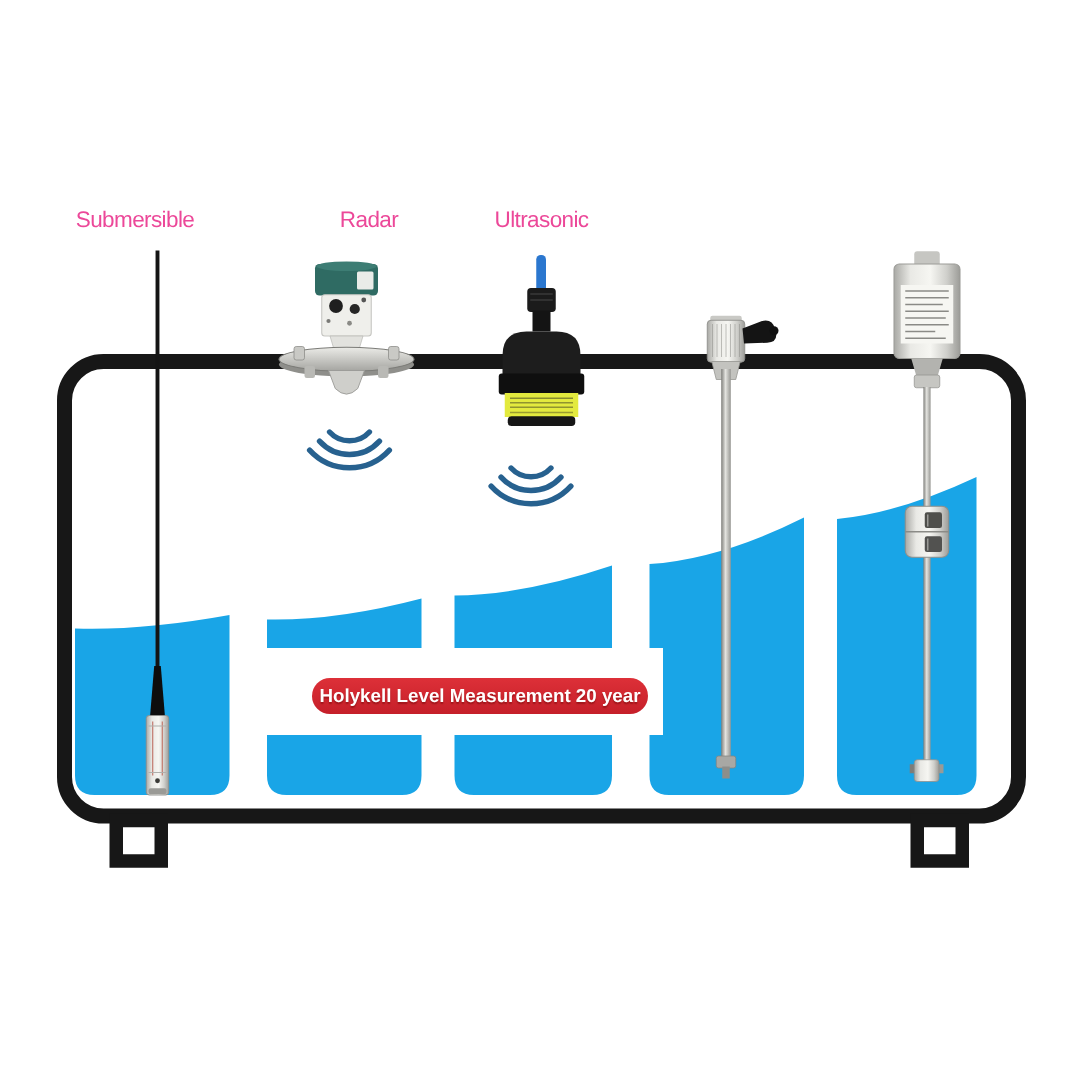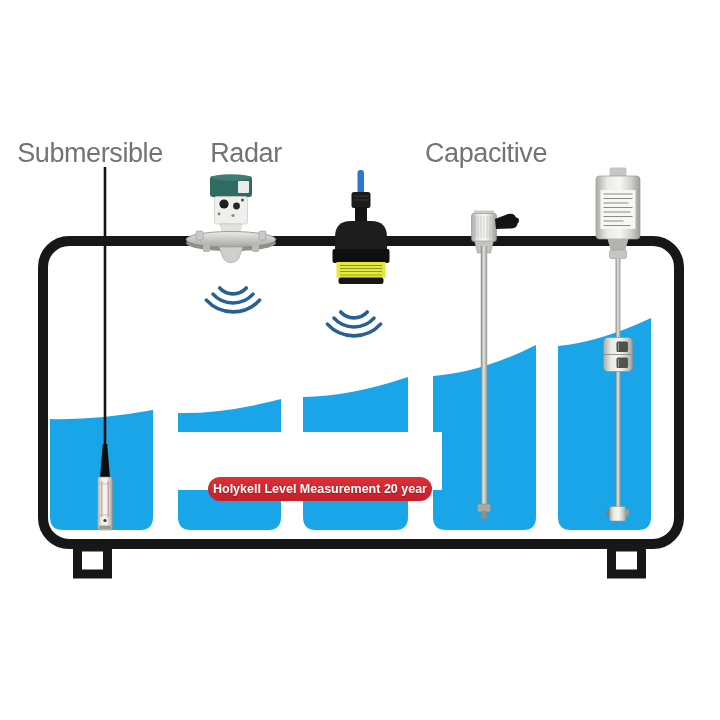--- a/index.html
+++ b/index.html
@@ -3,32 +3,31 @@
 <meta charset="utf-8">
 <style>
   html,body { margin:0; padding:0; background:#ffffff; }
   #stage {
     position:relative; width:720px; height:720px; background:#ffffff;
     font-family:"Liberation Sans", sans-serif; overflow:hidden;
   }
   #diagram-svg { position:absolute; left:0; top:0; }
   .sensor-label {
     position:absolute; top:138px; transform:translateX(-50%);
-    font-size:27px; font-weight:500; letter-spacing:-0.4px;
-    color:#737373; white-space:nowrap;
+    font-size:15px; font-weight:500; letter-spacing:-0.4px;
+    color:#ec4899; white-space:nowrap;
   }
   #brand-banner {
     position:absolute; left:208px; top:452px; width:224px; height:24px;
     border-radius:12px;
     background:linear-gradient(#dd3038,#c51f29);
     color:#ffffff; font-size:12.5px; font-weight:bold;
     display:flex; align-items:center; justify-content:center;
     text-shadow:0 1px 1px rgba(100,0,0,0.45);
     white-space:nowrap;
-    margin-top:25px;
   }
 </style>
 </head>
 <body>
 
 <div id="stage">
 
   <svg id="diagram-svg" width="720" height="720" viewBox="0 0 720 720">
     <defs>
       <linearGradient id="steelV" x1="0" y1="0" x2="1" y2="0">
@@ -171,17 +170,17 @@
       <line x1="618.5" y1="359" x2="618.5" y2="367" stroke="#9a9a96" stroke-width="1"></line>
 
       <rect x="606.5" y="509.5" width="3.5" height="6" fill="#7d7d79"></rect>
       <rect x="625.5" y="509.5" width="3.5" height="6" fill="#9a9a96"></rect>
       <rect x="609.5" y="506.5" width="16.5" height="14.5" rx="2" fill="url(#steelV)" stroke="#8f8f8b" stroke-width="0.5"></rect>
     </g>
   </svg>
 
   <div class="sensor-label" style="left:90px">Submersible</div>
   <div class="sensor-label" style="left:246px">Radar</div>
-  <div class="sensor-label" style="left:486px">Capacitive</div>
+  <div class="sensor-label" style="left:361px">Ultrasonic</div>
 
   <div id="brand-banner">Holykell Level Measurement 20 year</div>
 
 </div>
 
 </body></html>

